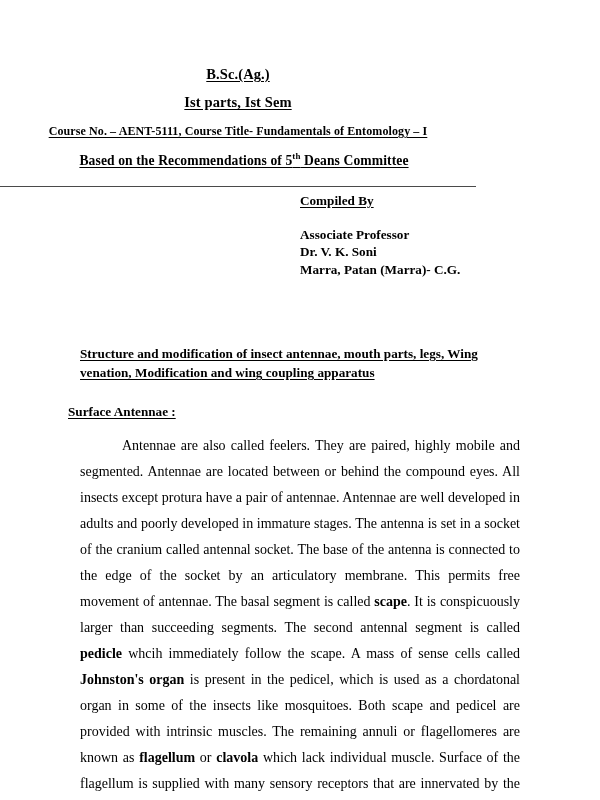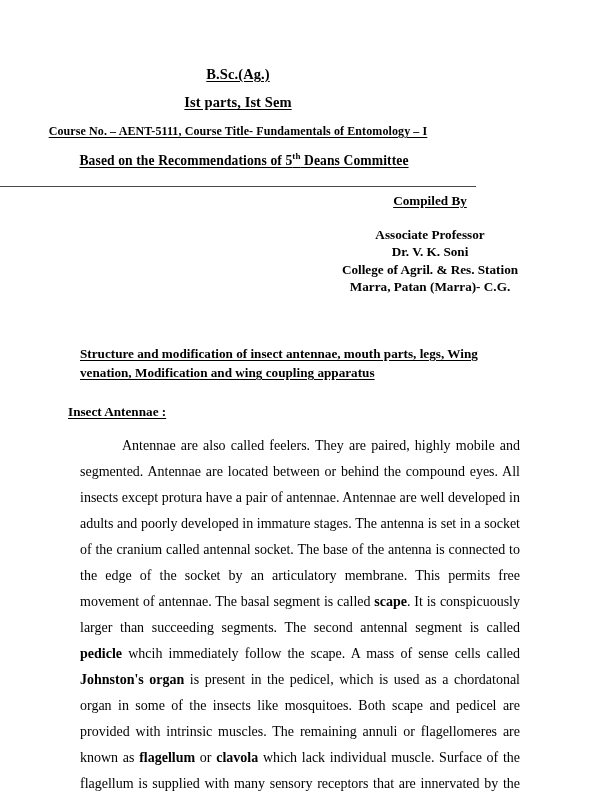--- a/index.html
+++ b/index.html
@@ -59,21 +59,21 @@
     height: 1px;
     background: #4a4a4a;
   }
 
   
   .compiled-block {
     position: absolute;
     left: 300px;
     top: 192px;
     width: 260px;
-    text-align: center;
+    text-align: left;
     font-weight: bold;
     font-size: 13.2px;
     line-height: 17.5px;
   }
   .compiled-heading {
     text-decoration: underline;
     text-underline-offset: 2px;
     font-size: 13.2px;
   }
   .compiled-spacer { height: 16px; }
@@ -147,25 +147,24 @@
     <div class="title-line t4"><span class="u"><span>Based on the Recommendations of 5</span><sup>th</sup><span> Deans Committee</span></span></div>
   </div>
 
   <div class="hrule"></div>
 
   <div class="compiled-block">
     <div class="compiled-heading">Compiled By</div>
     <div class="compiled-spacer"></div>
     <div class="compiled-line">Associate Professor</div>
     <div class="compiled-line">Dr. V. K. Soni</div>
-    <div class="compiled-line">College of Agril. &amp; Res. Station</div>
     <div class="compiled-line">Marra, Patan (Marra)- C.G.</div>
   </div>
 
 
   <div class="section-title"><span>Structure and modification of insect antennae, mouth parts, legs, Wing venation, Modification and wing coupling apparatus</span></div>
 
   <div class="body-area">
-    <div class="subheading"><span>Insect Antennae :</span></div>
+    <div class="subheading"><span>Surface Antennae :</span></div>
     <p class="para"><span>Antennae are also called feelers. They are paired, highly mobile and segmented. Antennae are located between or behind the compound eyes. All insects except protura have a pair of antennae. Antennae are well developed in adults and poorly developed in immature stages. The antenna is set in a socket of the cranium called antennal socket. The base of the antenna is connected to the edge of the socket by an articulatory membrane. This permits free movement of antennae. The basal segment is called </span><b>scape</b><span>. It is conspicuously larger than succeeding segments. The second antennal segment is called </span><b>pedicle</b><span> whcih immediately follow the scape. A mass of sense cells called </span><b>Johnston's organ</b><span> is present in the pedicel, which is used as a chordatonal organ in some of the insects like mosquitoes. Both scape and pedicel are provided with intrinsic muscles. The remaining annuli or flagellomeres are known as </span><b>flagellum</b><span> or </span><b>clavola</b><span> which lack individual muscle. Surface of the flagellum is supplied with many sensory receptors that are innervated by the duetocerebrum of brain. Flagellum may very in size and form (fig 1).</span></p>
   </div>
 
 </div>
 
 </body></html>

